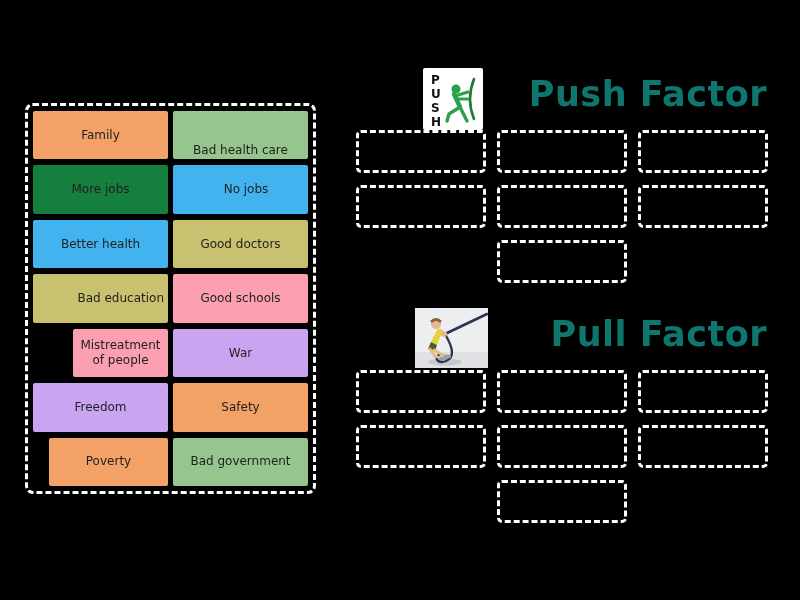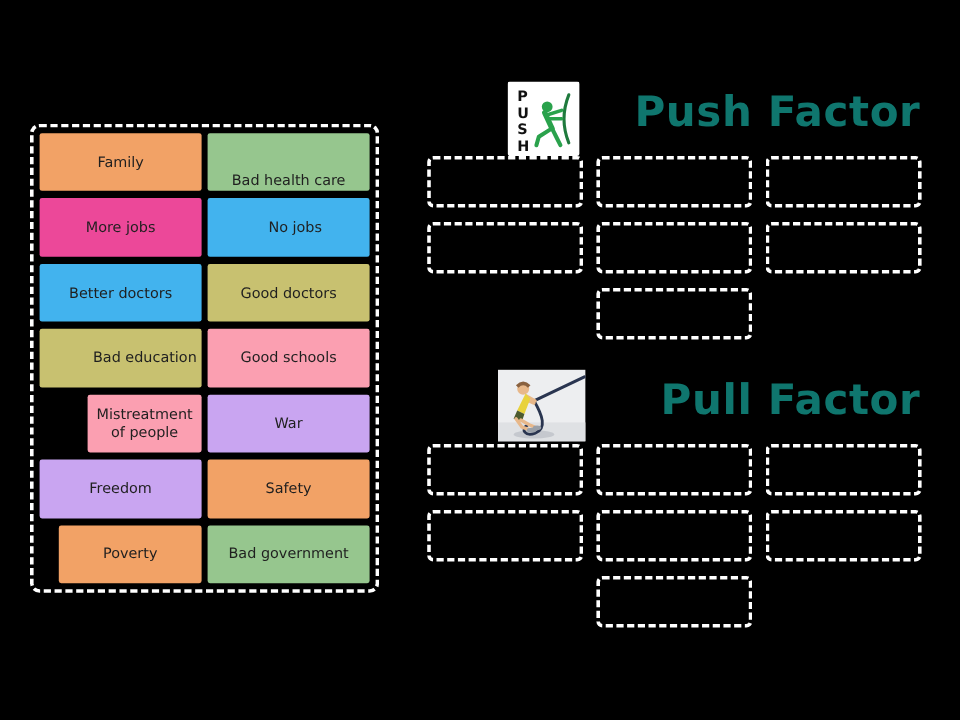--- a/index.html
+++ b/index.html
@@ -86,28 +86,28 @@
 
 <div class="stage">
 
   <div class="tile-panel" id="tilePanel">
       <div class="tile" style="background: rgb(242, 162, 102); color: rgb(31, 31, 31);">
     <span class="tile-label">Family</span>
   </div>
       <div class="tile" style="background: rgb(150, 198, 142); color: rgb(31, 31, 31); align-items: flex-end;">
     <span class="tile-label">Bad health care</span>
   </div>
-      <div class="tile" style="background: #ec4899; color: rgb(31, 31, 31); align-items: center;">
+      <div class="tile" style="background: #15803d; color: rgb(31, 31, 31); align-items: center;">
     <span class="tile-label">More jobs</span>
   </div>
       <div class="tile" style="background: rgb(66, 179, 238); color: rgb(31, 31, 31); padding-left: 15px;">
     <span class="tile-label">No jobs</span>
   </div>
       <div class="tile" style="background: rgb(66, 179, 238); color: rgb(31, 31, 31);">
-    <span class="tile-label">Better doctors</span>
+    <span class="tile-label">Better health</span>
   </div>
       <div class="tile" style="background: rgb(200, 193, 112); color: rgb(31, 31, 31);">
     <span class="tile-label">Good doctors</span>
   </div>
       <div class="tile" style="background: rgb(200, 193, 112); color: rgb(31, 31, 31); justify-content: flex-end;">
     <span class="tile-label">Bad education</span>
   </div>
       <div class="tile" style="background: rgb(251, 159, 177); color: rgb(31, 31, 31);">
     <span class="tile-label">Good schools</span>
   </div>

